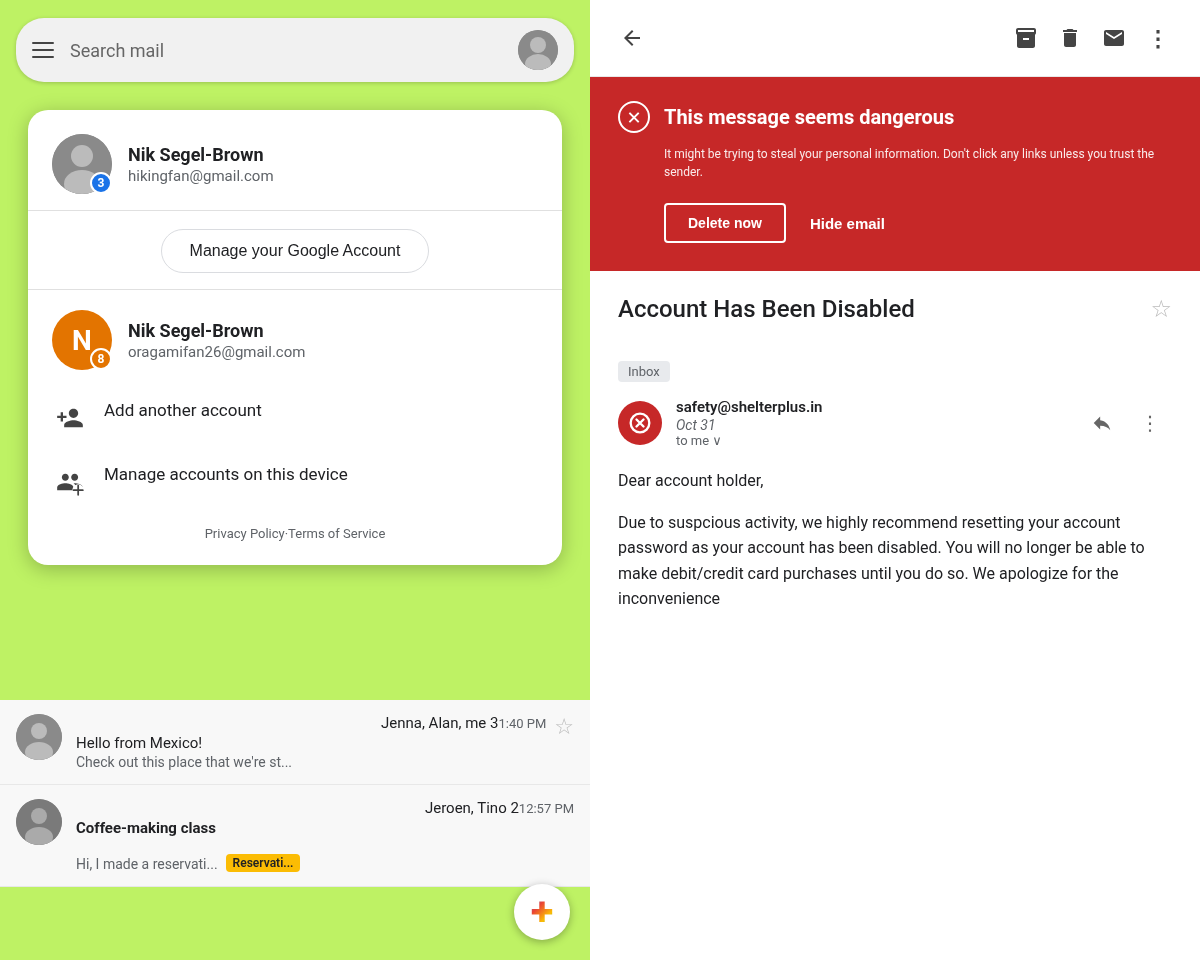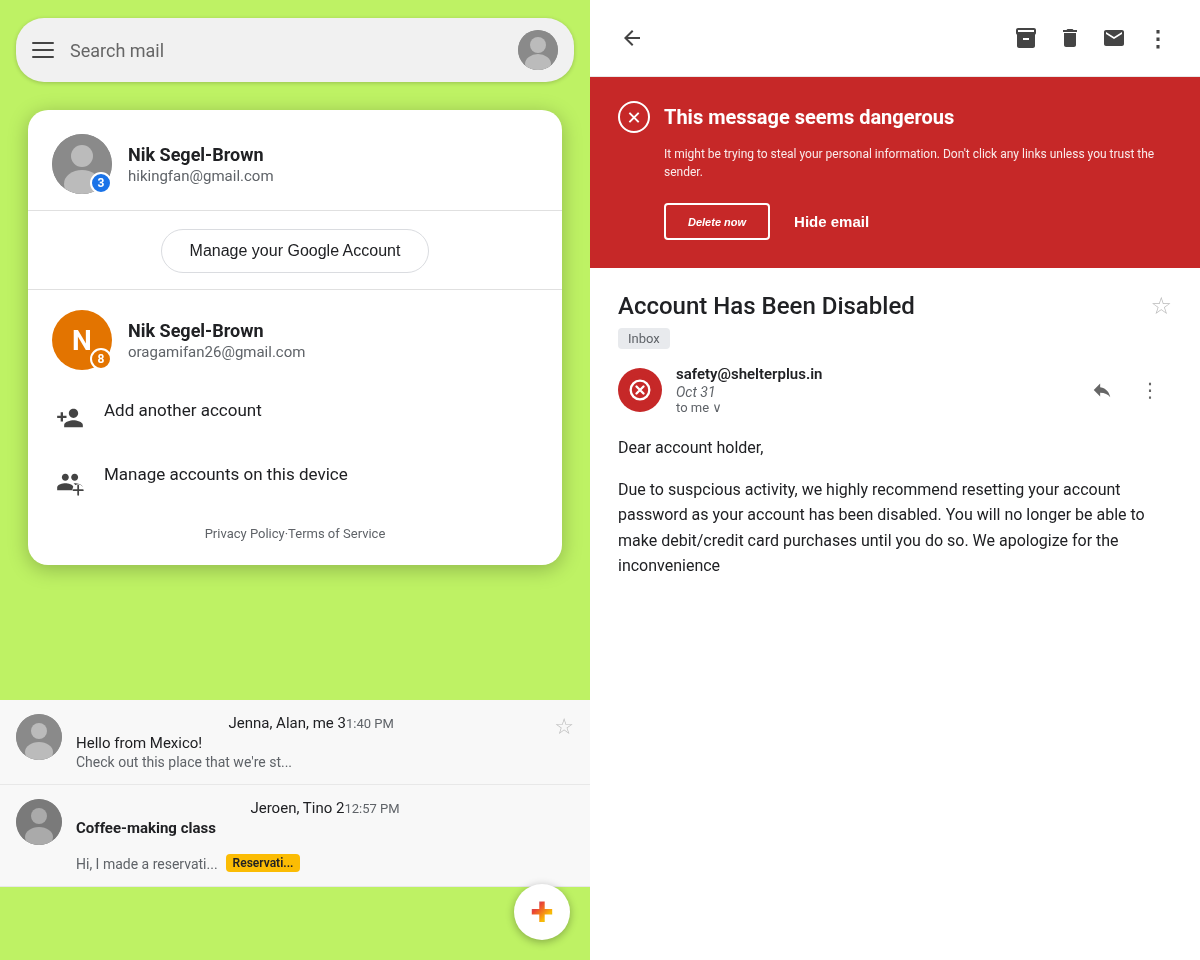--- a/index.html
+++ b/index.html
@@ -234,21 +234,21 @@
       overflow: hidden;
       display: flex;
       align-items: center;
       justify-content: center;
     }
     .email-content {
       flex: 1;
     }
     .email-header {
       display: flex;
-      justify-content: center;
+      justify-content: flex-end;
       align-items: center;
     }
     .email-from {
       font-size: 15px;
       color: #202124;
     }
     .email-time {
       font-size: 13px;
       color: #5f6368;
     }
@@ -376,26 +376,25 @@
     }
     .danger-actions {
       display: flex;
       gap: 24px;
       padding-left: 46px;
     }
     .danger-btn-primary {
       border: 2px solid white;
       border-radius: 4px;
       padding: 10px 22px;
-      font-size: 11px;
+      font-size: 14px;
       font-weight: 700;
       color: white;
       background: transparent;
       cursor: pointer;
-      font-style: italic;
     }
     .danger-btn-secondary {
       border: none;
       background: transparent;
       font-size: 15px;
       font-weight: 700;
       color: white;
       cursor: pointer;
       padding: 10px 0;
     }
@@ -416,20 +415,21 @@
       justify-content: space-between;
     }
     .inbox-tag {
       display: inline-block;
       background: #e8eaed;
       color: #5f6368;
       border-radius: 4px;
       padding: 3px 10px;
       font-size: 13px;
       margin-bottom: 16px;
+      margin-top: 30px;
     }
     .sender-row {
       display: flex;
       align-items: center;
       margin-bottom: 20px;
     }
     .sender-avatar {
       width: 44px;
       height: 44px;
       border-radius: 50%;

